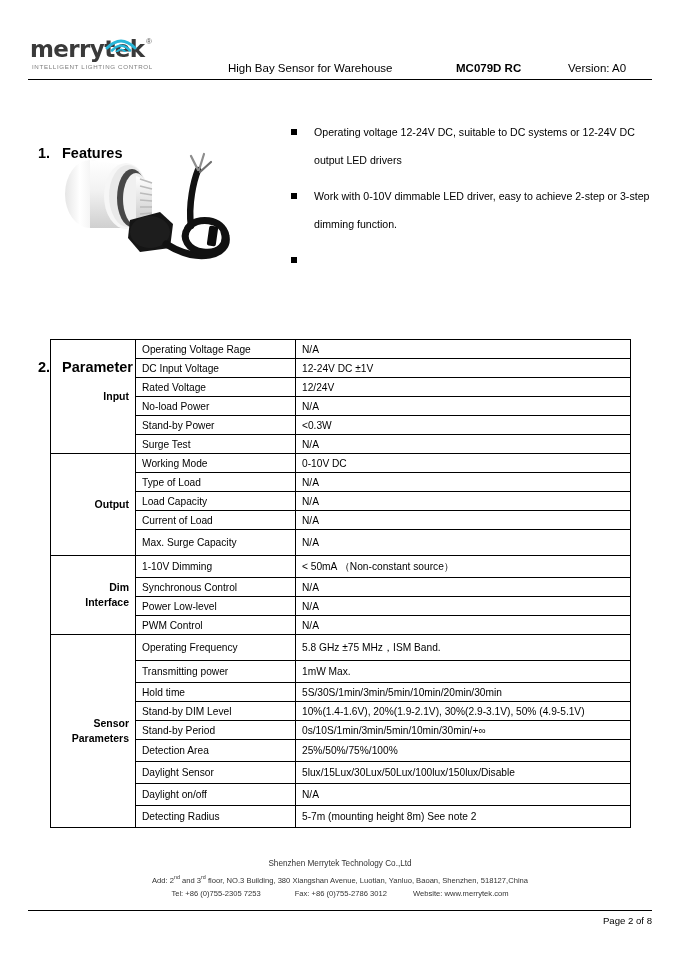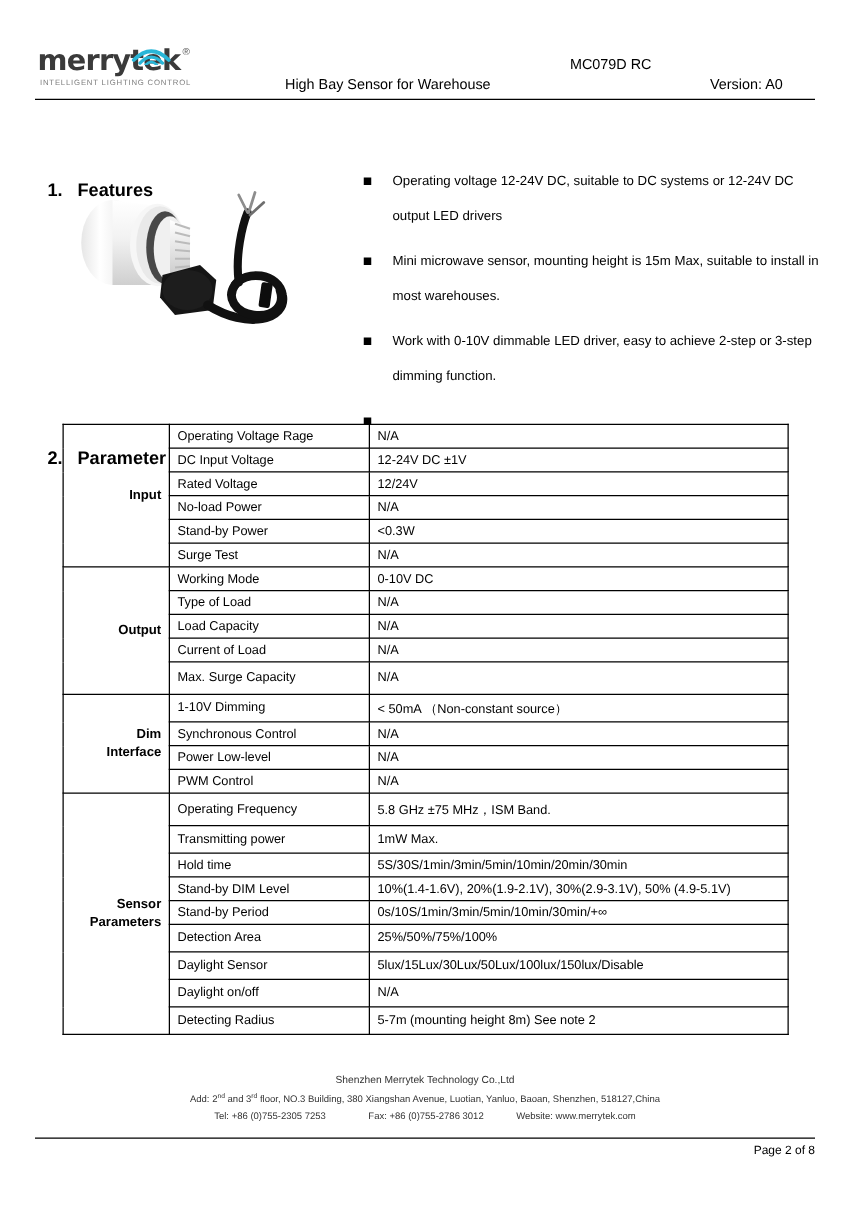--- a/index.html
+++ b/index.html
@@ -84,23 +84,24 @@
     left: 200px;
     top: 32px;
     font-size: 11.5px;
     color: #000;
     white-space: nowrap;
   }
 
   .header-model {
     position: absolute;
     left: 428px;
-    top: 16px;
+    top: 32px;
     font-size: 11.5px;
     white-space: nowrap;
+    font-weight: bold;
   }
 
   .header-version {
     position: absolute;
     left: 540px;
     top: 32px;
     font-size: 11.5px;
     white-space: nowrap;
     text-align: center;
   }
@@ -133,21 +134,21 @@
     left: 48px;
     top: 132px;
     width: 230px;
     height: 165px;
   }
 
   
   .features {
     position: absolute;
     left: 288px;
-    top: 131px;
+    top: 118px;
     width: 372px;
   }
 
   .feature-item {
     position: relative;
     padding-left: 26px;
     margin-bottom: 8px;
     font-size: 10.6px;
     line-height: 28px;
     color: #000;
@@ -317,24 +318,20 @@
     <path d="M152 40 L163 30" stroke="#6f6f6f" stroke-width="2.2" fill="none" stroke-linecap="round"></path>
   </svg>
 
   <div class="features">
     <div class="feature-item">
       <span class="feature-bullet"></span>
       <span>Operating voltage 12-24V DC, suitable to DC systems or 12-24V DC output LED drivers</span>
     </div>
     <div class="feature-item">
       <span class="feature-bullet"></span>
-      <span>Mini microwave sensor, mounting height is 15m Max, suitable to install in most warehouses.</span>
-    </div>
-    <div class="feature-item">
-      <span class="feature-bullet"></span>
       <span>Work with 0-10V dimmable LED driver, easy to achieve 2-step or 3-step dimming function.</span>
     </div>
     <div class="feature-item">
       <span class="feature-bullet"></span>
     </div>
   </div>
 
   <div class="sec-heading" id="parameter-heading">
     <span class="sec-num">2.</span><span>Parameter</span>
   </div>

